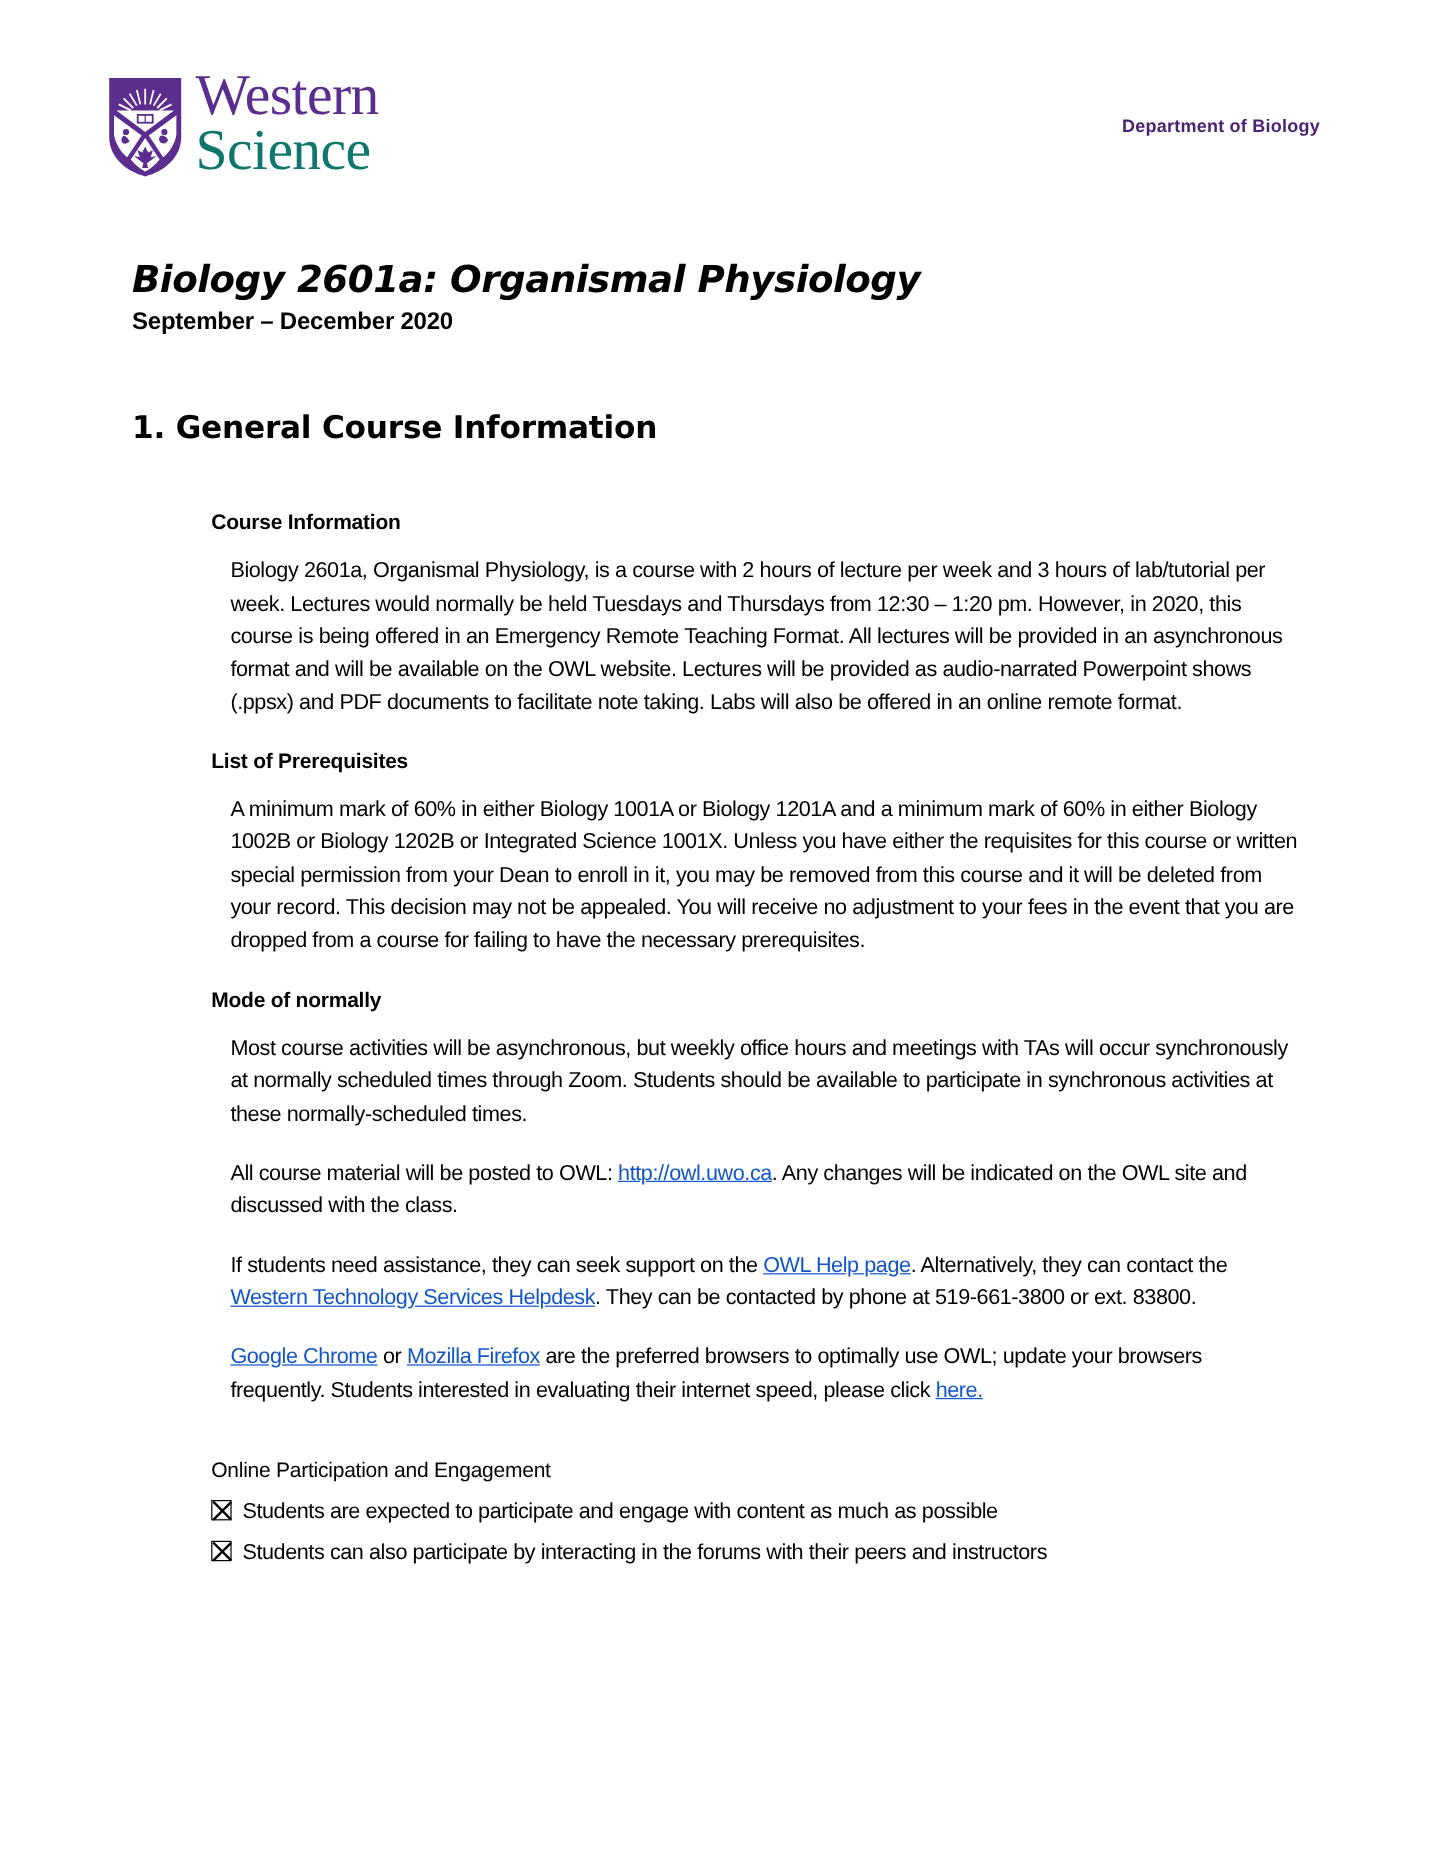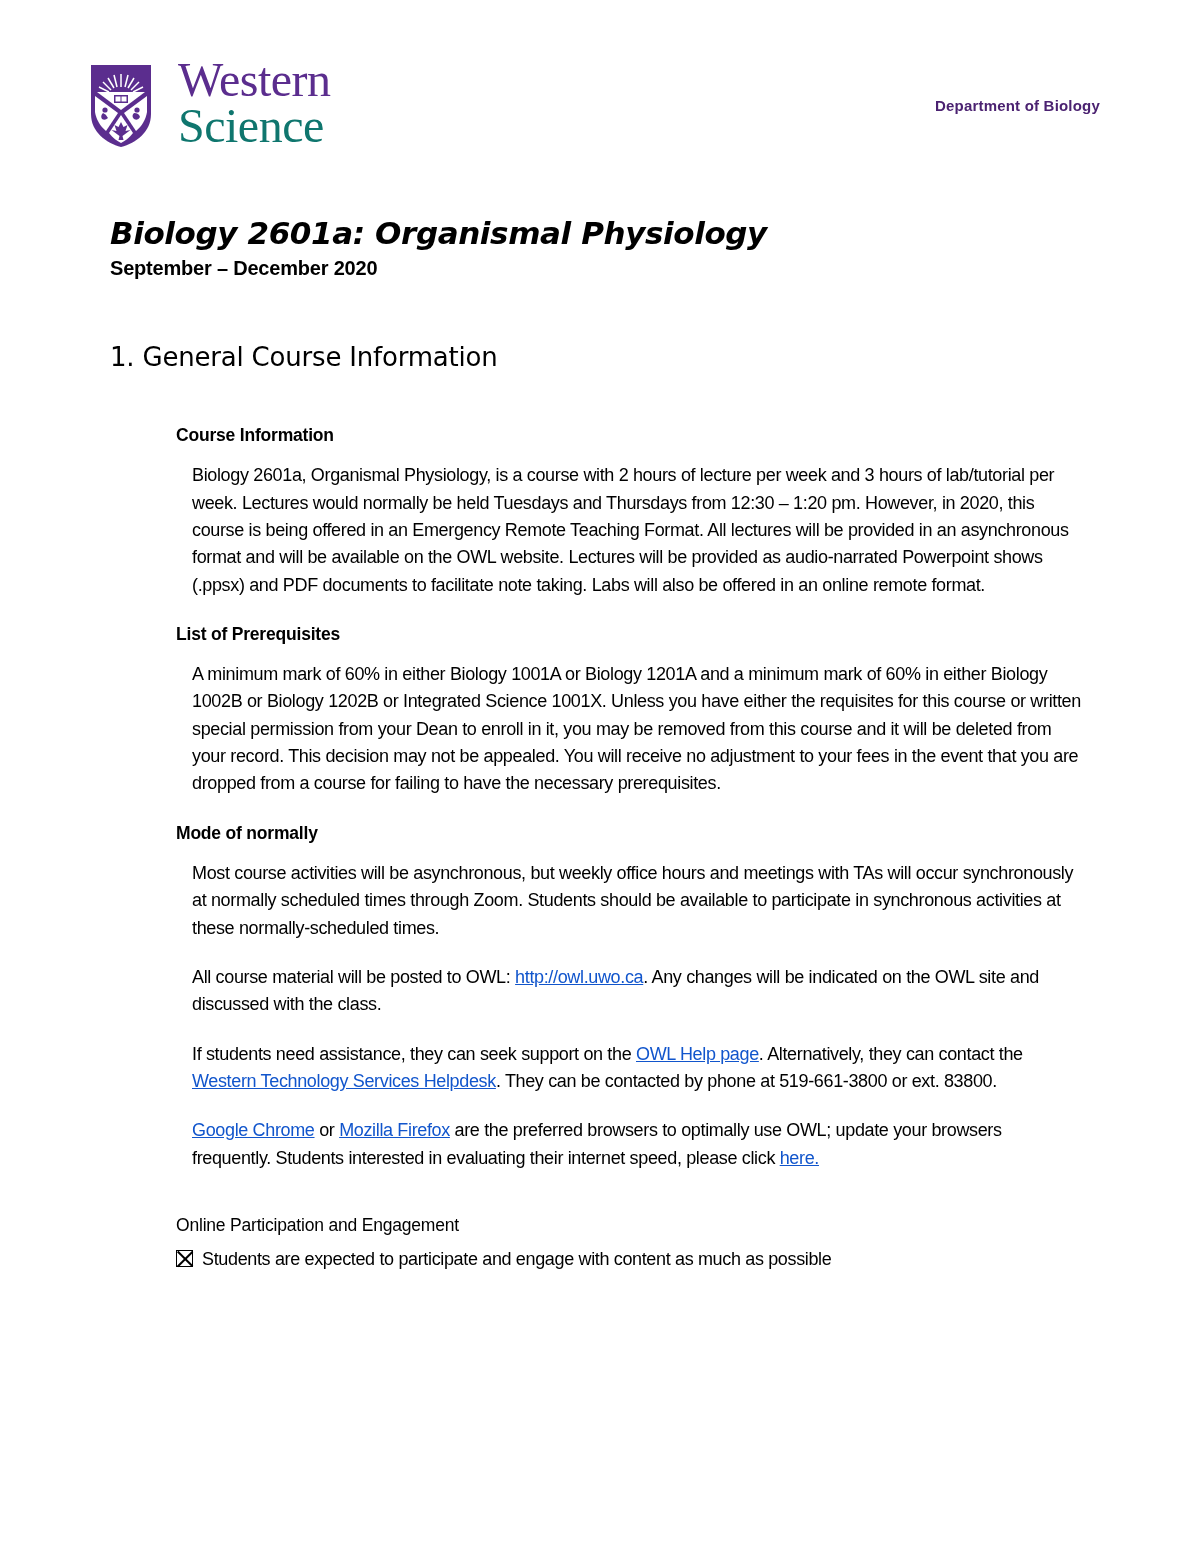--- a/index.html
+++ b/index.html
@@ -29,21 +29,21 @@
     position: relative;
     height: 140px;
     padding-top: 62px;
     padding-left: 88px;
     padding-right: 100px;
     box-sizing: border-box;
   }
   .logo-block {
     display: flex;
     align-items: flex-start;
-    gap: 24px;
+    gap: 9px;
   }
   .shield {
     width: 66px;
     height: 88px;
     flex: 0 0 auto;
     display: block;
   }
   .wordmark {
     display: flex;
     flex-direction: column;
@@ -94,21 +94,21 @@
     font-size: 20px;
     font-weight: bold;
     color: #000;
     letter-spacing: -0.2px;
   }
   .section-heading {
     padding-left: 110px;
     padding-top: 40px;
     font-family: "DejaVu Sans", sans-serif;
     font-size: 26px;
-    font-weight: normal;
+    font-weight: bold;
     color: #000;
     letter-spacing: -0.2px;
   }
 
   
   .content {
     padding-left: 176px;
     padding-right: 100px;
     padding-top: 32px;
   }
@@ -270,16 +270,20 @@
     <div class="gap-large"></div>
 
     <div class="block">
       <div class="check-heading">Online Participation and Engagement</div>
 
       <div class="check-row">
         <span class="checkbox-glyph"></span>
         <span>Students are expected to participate and engage with content as much as possible</span>
       </div>
 
+      <div class="check-row">
+        <span class="checkbox-glyph"></span>
+        <span>Students can also participate by interacting in the forums with their peers and instructors</span>
+      </div>
     </div>
 
   </div>
 </div>
 
 </body></html>

